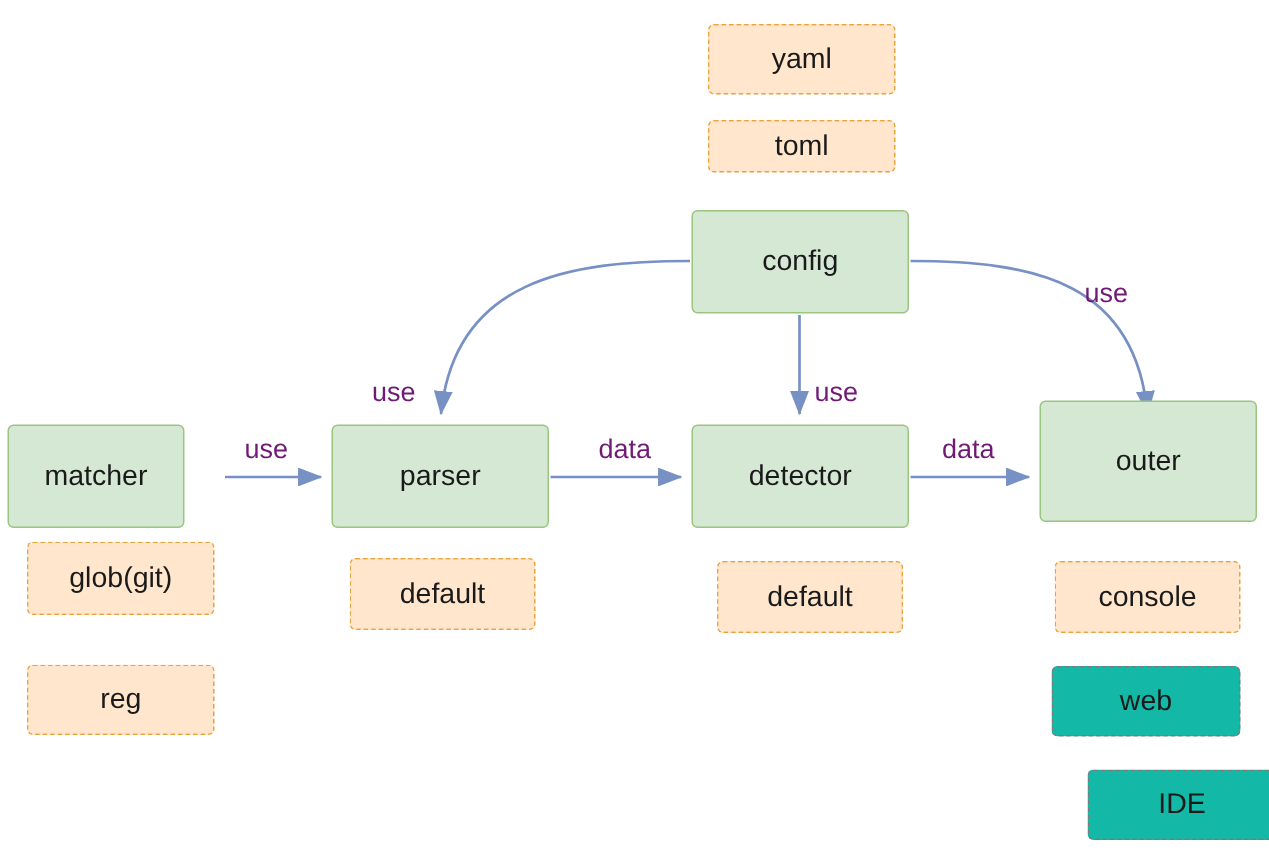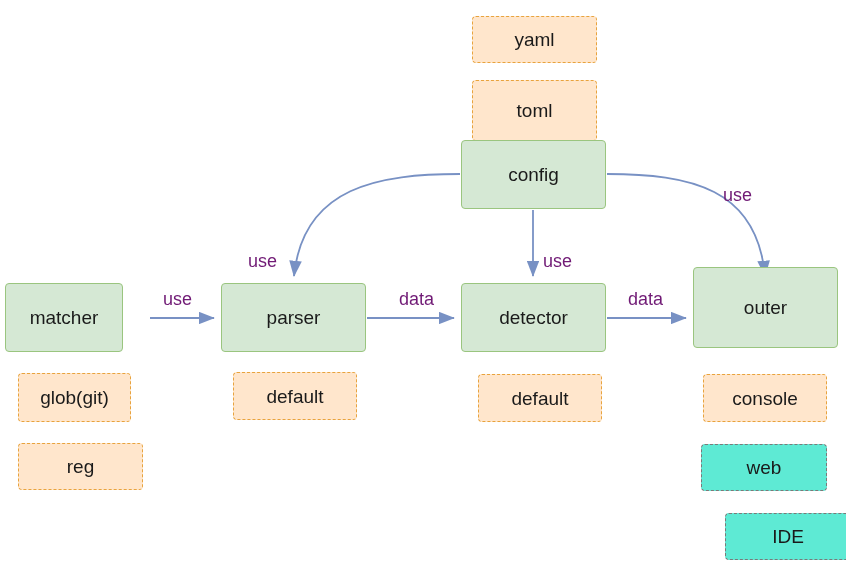--- a/index.html
+++ b/index.html
@@ -30,21 +30,21 @@
   }
   .node.green {
     background: #d5e8d4;
     border: 1.4px solid #9ac57f;
   }
   .node.orange {
     background: #ffe6cc;
     border: 1.6px dashed #e8a33d;
   }
   .node.gray {
-    background: #5eead4;
+    background: #14b8a6;
     border: 1.6px dashed #7a7a7a;
   }
   .edge-label {
     position: absolute;
     font-size: 18px;
     line-height: 1;
     color: #701a75;
     white-space: nowrap;
     background: transparent;
   }
@@ -79,21 +79,21 @@
 
     <line x1="533" y1="210" x2="533" y2="276" stroke="#7891c4" stroke-width="1.8" marker-end="url(#arrowhead)"></line>
 
     <path d="M 607,174 C 690,174 757,188 765,276" fill="none" stroke="#7891c4" stroke-width="1.8" marker-end="url(#arrowhead)"></path>
   </svg>
 
   <div class="node orange" style="left:472px; top:16px; width:125px; height:47px;">
     <span>yaml</span>
   </div>
 
-  <div class="node orange" style="left:472px; top:80px; width:125px; height:61px;">
+  <div class="node orange" style="left:472px; top:80px; width:125px; height:35px;">
     <span>toml</span>
   </div>
 
   <div class="node green" style="left:461px; top:140px; width:145px; height:69px;">
     <span>config</span>
   </div>
 
   <div class="node green" style="left:5px; top:283px; width:118px; height:69px;">
     <span>matcher</span>
   </div>
@@ -103,21 +103,21 @@
   </div>
 
   <div class="node green" style="left:461px; top:283px; width:145px; height:69px;">
     <span>detector</span>
   </div>
 
   <div class="node green" style="left:693px; top:267px; width:145px; height:81px;">
     <span>outer</span>
   </div>
 
-  <div class="node orange" style="left:18px; top:373px; width:113px; height:49px;">
+  <div class="node orange" style="left:18px; top:361px; width:125px; height:49px;">
     <span>glob(git)</span>
   </div>
 
   <div class="node orange" style="left:18px; top:443px; width:125px; height:47px;">
     <span>reg</span>
   </div>
 
   <div class="node orange" style="left:233px; top:372px; width:124px; height:48px;">
     <span>default</span>
   </div>

